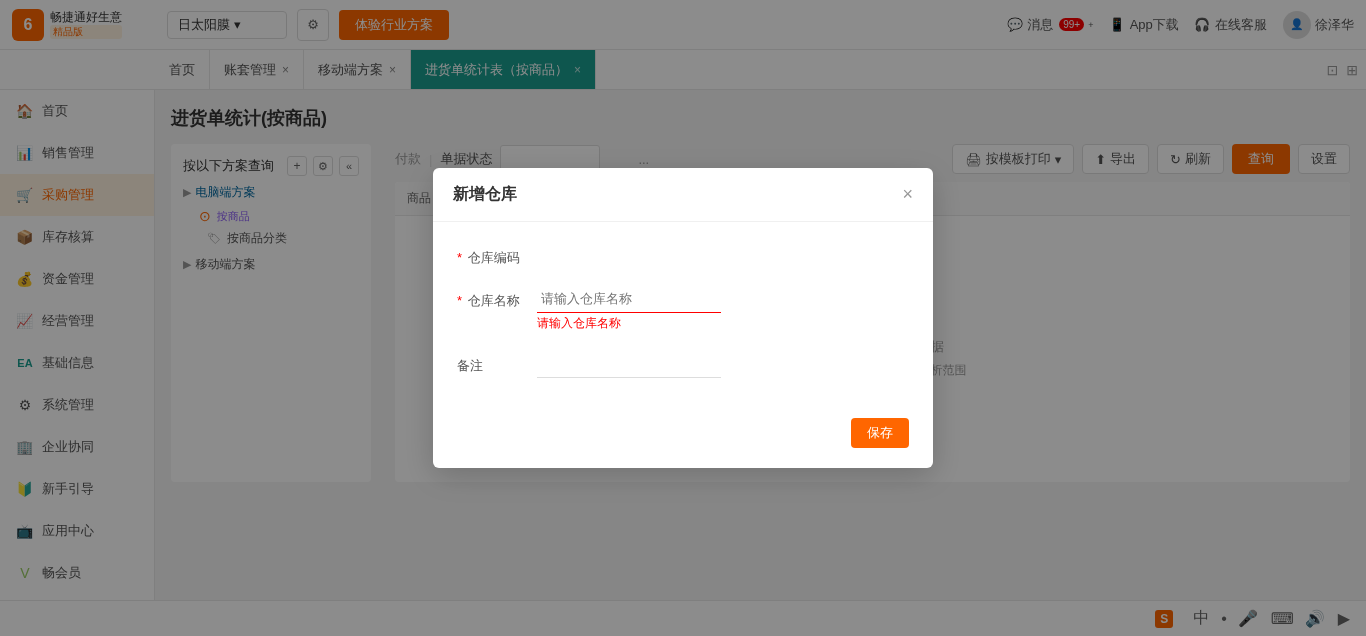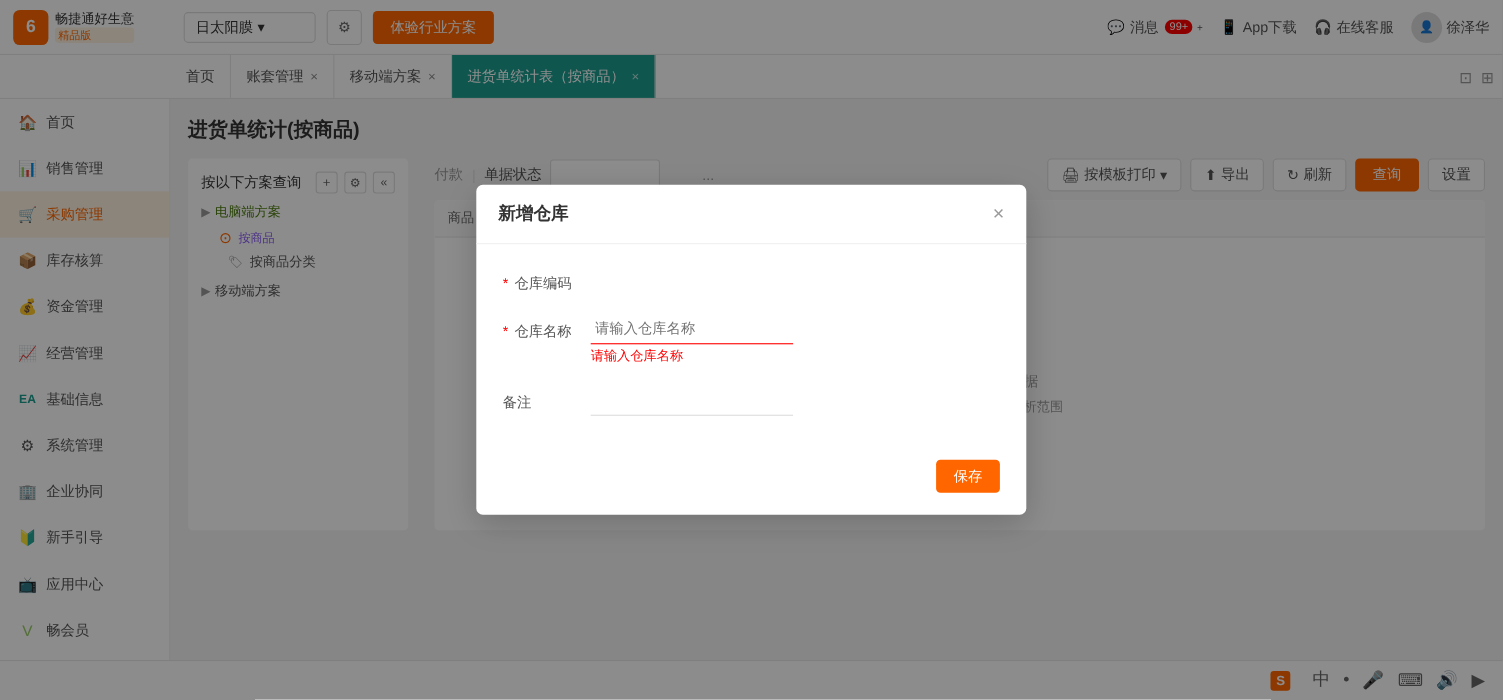--- a/index.html
+++ b/index.html
@@ -327,21 +327,21 @@
           <span style="font-size:13px; color:#333; font-weight:500;">按以下方案查询</span>
           <div style="display:flex; gap:6px;">
             <span style="width:20px;height:20px;border:1px solid #ddd;border-radius:3px;display:flex;align-items:center;justify-content:center;cursor:pointer;color:#666;font-size:12px;">+</span>
             <span style="width:20px;height:20px;border:1px solid #ddd;border-radius:3px;display:flex;align-items:center;justify-content:center;cursor:pointer;color:#666;font-size:11px;">⚙</span>
             <span style="width:20px;height:20px;border:1px solid #ddd;border-radius:3px;display:flex;align-items:center;justify-content:center;cursor:pointer;color:#666;font-size:11px;">«</span>
           </div>
         </div>
         <div style="margin-bottom:6px;">
           <div style="display:flex;align-items:center;gap:4px;margin-bottom:4px;">
             <span style="color:#999;font-size:11px;">▶</span>
-            <span style="font-size:12px;color:#4d7c0f;">电脑端方案</span>
+            <span style="font-size:12px;color:#0369a1;">电脑端方案</span>
           </div>
           <div style="padding-left:16px;">
             <div style="display:flex;align-items:center;gap:6px;padding:3px 0;cursor:pointer;">
               <span style="color:#f60;font-size:14px;">⊙</span>
               <span style="color:#8b5cf6;font-size:11px;text-align:center;">按商品</span>
             </div>
             <div style="display:flex;align-items:center;gap:6px;padding:3px 0;padding-left:8px;cursor:pointer;">
               <span style="color:#999;font-size:11px;">🏷</span>
               <span style="color:#555;font-size:12px;">按商品分类</span>
             </div>

